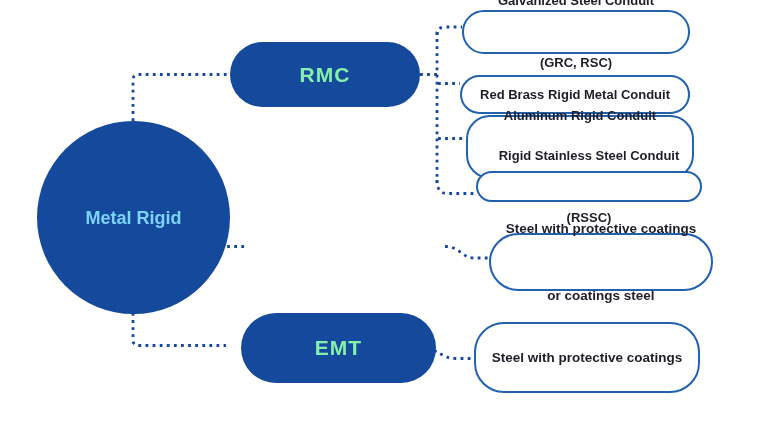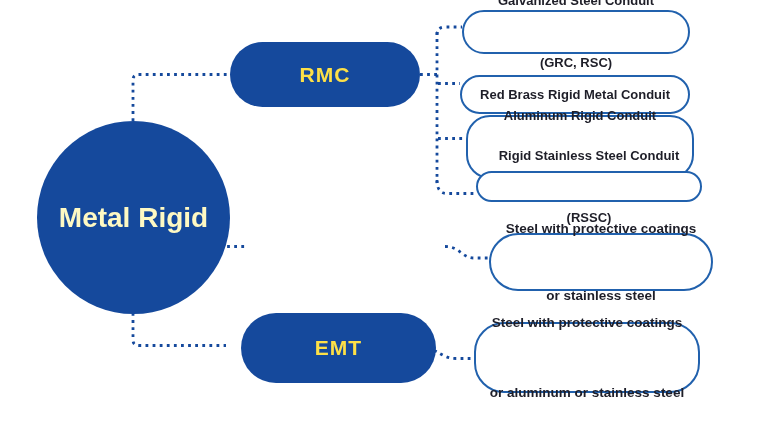--- a/index.html
+++ b/index.html
@@ -16,27 +16,27 @@
     stroke:#15499C;
     stroke-width:2.8;
     stroke-dasharray:2.8 4.3;
     stroke-linecap:butt;
   }
   .node{position:absolute;z-index:2;display:flex;align-items:center;justify-content:center;box-sizing:border-box;text-align:center;}
   .root-circle{
     left:37px;top:121px;width:193px;height:193px;
     border-radius:50%;
     background:#15499C;
-    color:#fef9c3;
+    color:#7dd3fc;
     flex-direction:column;
-    font-weight:bold;font-size:28px;line-height:30px;
+    font-weight:bold;font-size:18px;line-height:30px;
   }
   .pill{
     background:#15499C;
-    color:#fde047;
+    color:#86efac;
     border-radius:40px;
     font-weight:bold;font-size:21px;letter-spacing:1px;justify-content:center;
   }
   .pill-rmc{left:230px;top:42px;width:190px;height:65px;}
   .pill-imc{left:248px;top:213px;width:197px;height:67px;}
   .pill-emt{left:241px;top:313px;width:195px;height:70px;}
   .leaf{
     background:#ffffff;
     border:2.5px solid #2161AD;
     border-radius:24px;
@@ -93,20 +93,19 @@
   <div class="node leaf leaf-3">
     <span>Aluminum Rigid Conduit</span>
     <span>(RAC)</span>
   </div>
   <div class="node leaf leaf-4">
     <span>Rigid Stainless Steel Conduit</span>
     <span>(RSSC)</span>
   </div>
   <div class="node leaf leaf-5">
     <span>Steel with protective coatings</span>
-    <span>or stainless steel</span>
+    <span>or coatings steel</span>
   </div>
   <div class="node leaf leaf-6">
     <span>Steel with protective coatings</span>
-    <span>or aluminum or stainless steel</span>
   </div>
 
 </div>
 
 </body></html>

